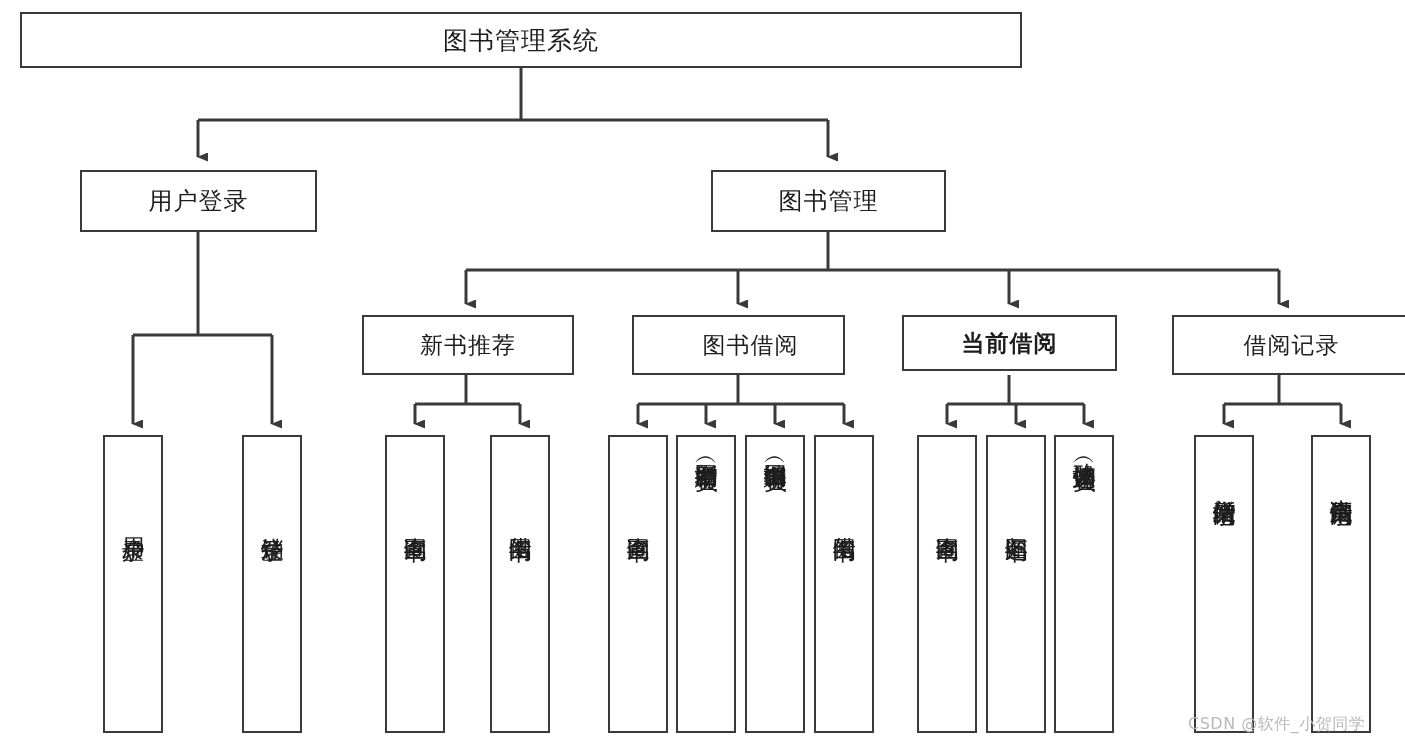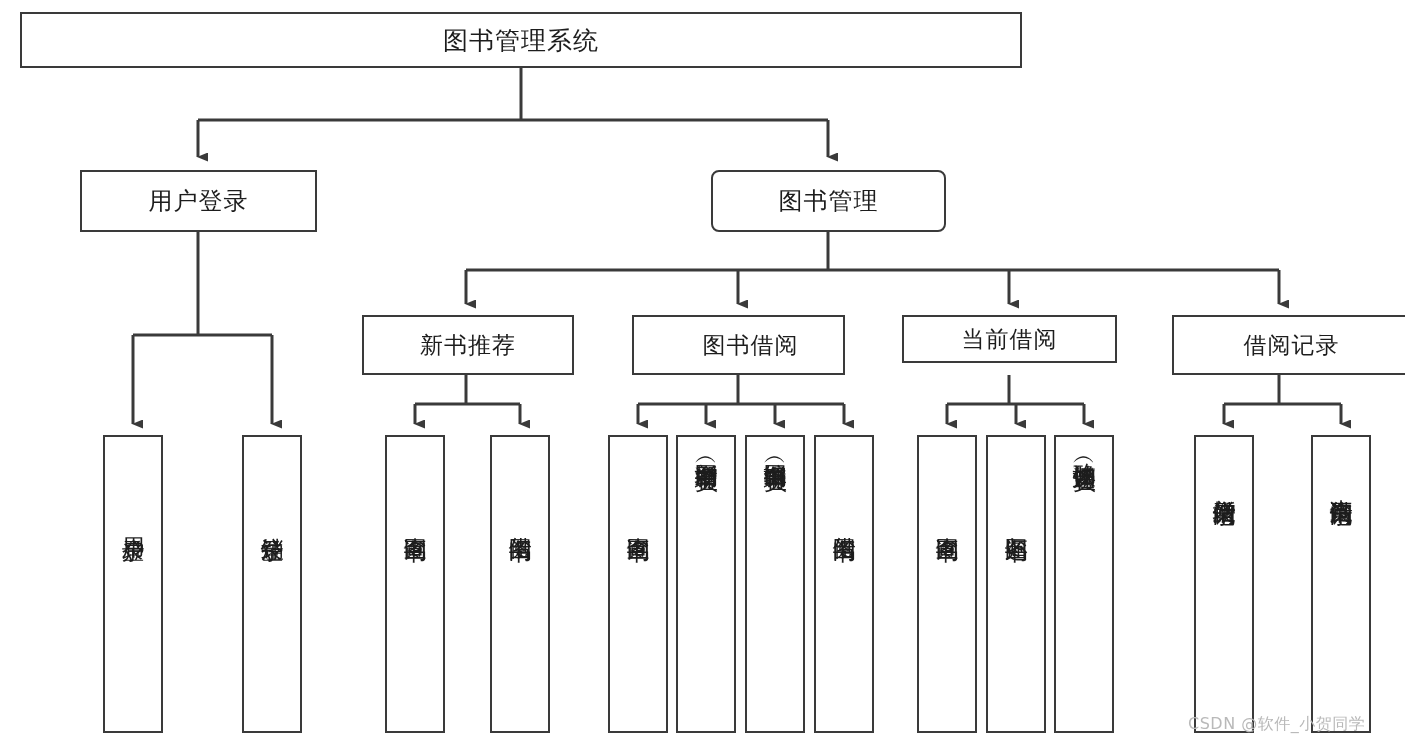--- a/index.html
+++ b/index.html
@@ -137,31 +137,31 @@
     </g>
   </svg>
 
   <div class="node root" style="left:20px; top:12px; width:1002px; height:56px;">
     <span class="htext">图书管理系统</span>
   </div>
 
   <div class="node lvl2" style="left:80px; top:170px; width:237px; height:62px;">
     <span class="htext">用户登录</span>
   </div>
-  <div class="node lvl2" style="left:711px; top:170px; width:235px; height:62px;border-radius:8px;">
+  <div class="node lvl2" style="left:711px; top:170px; width:235px; height:62px;">
     <span class="htext">图书管理</span>
   </div>
 
   <div class="node lvl3" style="left:362px; top:315px; width:212px; height:60px;">
     <span class="htext">新书推荐</span>
   </div>
   <div class="node lvl3" style="left:632px; top:315px; width:213px; height:60px;padding-left:24px;">
     <span class="htext">图书借阅</span>
   </div>
-  <div class="node lvl3" style="left:902px; top:315px; width:215px; height:48px;">
+  <div class="node lvl3" style="left:902px; top:315px; width:215px; height:56px;font-weight:bold;">
     <span class="htext">当前借阅</span>
   </div>
   <div class="node lvl3" style="left:1172px; top:315px; width:239px; height:60px;">
     <span class="htext">借阅记录</span>
   </div>
 
   <div class="node leaf short" style="left:103px; top:435px; width:60px; height:298px;">
     <span class="vtext">用户登录</span>
   </div>
   <div class="node leaf short" style="left:242px; top:435px; width:60px; height:298px;">

